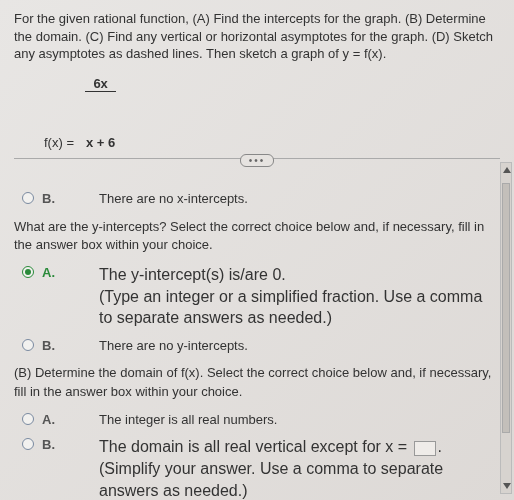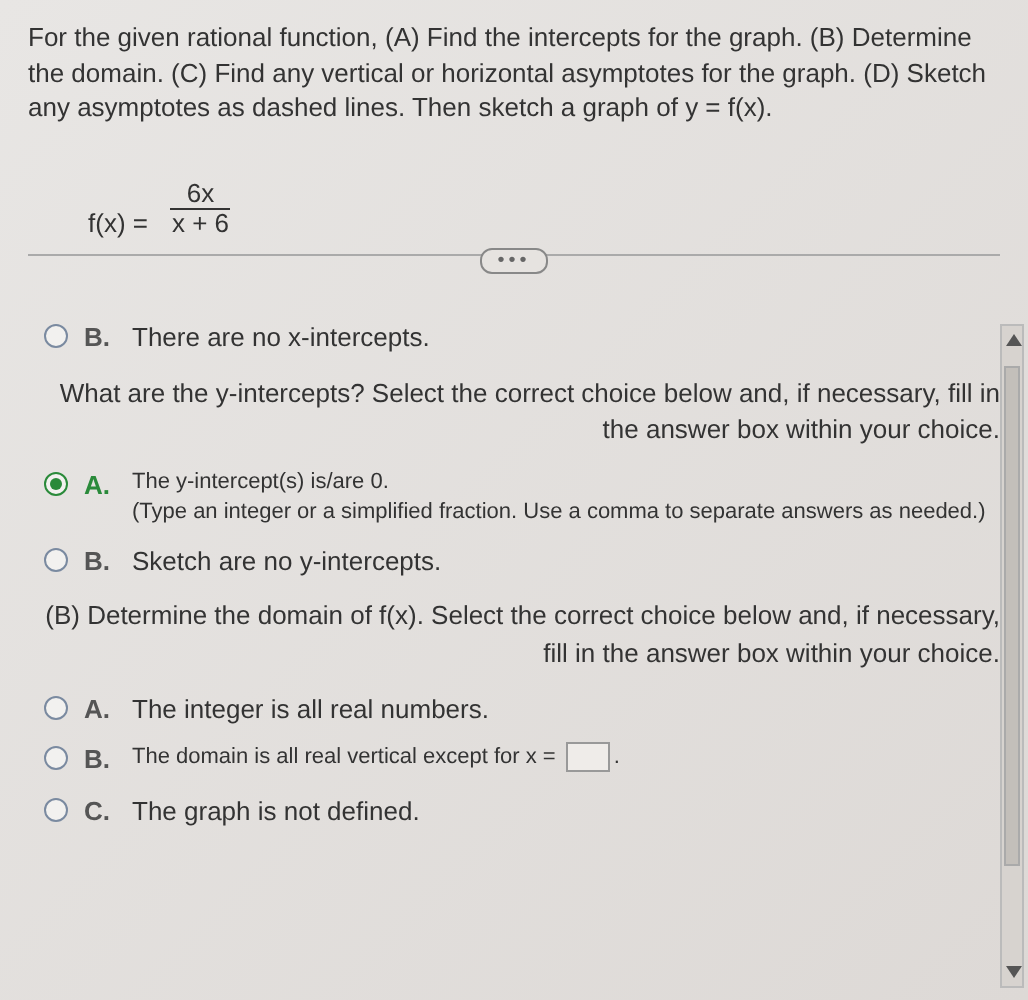--- a/index.html
+++ b/index.html
@@ -7,48 +7,48 @@
     width: 514px;
     height: 500px;
     font-family: Arial, Helvetica, sans-serif;
     font-size: 13px;
     color: #333;
     background: linear-gradient(135deg, #e8e6e4, #ddd9d6);
     padding: 10px 14px;
     overflow: hidden;
     position: relative;
   }
-  .problem-text { line-height: 1.35; margin-bottom: 27px; }
+  .problem-text { line-height: 1.35; margin-bottom: 14px; }
   .formula { margin: 8px 0 4px 30px; display: flex; align-items: flex-end; }
   .fx { margin-right: 4px; }
-  .frac { display: inline-flex; flex-direction: column; align-items: center; margin-left: 4px; }
+  .frac { display: inline-flex; flex-direction: column; align-items: center; margin-left: 4px; font-weight: bold; }
   .frac .num { padding: 0 8px; border-bottom: 1.2px solid #333; line-height: 1.1; }
-  .frac .den { padding: 0 4px; line-height: 1.1; }
+  .frac .den { padding: 0 4px; line-height: 1.1; margin-top: 44px; }
   .dots-sep { text-align: center; margin: 8px auto 10px; position: relative; }
   .dots-sep hr { border: none; border-top: 1px solid #aaa; margin: 6px 0; }
   .dots-box {
     display: inline-block; border: 1px solid #888; border-radius: 6px;
     padding: 0 8px; background: #e6e3e0; font-size: 10px; letter-spacing: 2px;
     position: relative; top: -13px; color:#666;
   }
   .choice-row { display: flex; align-items: flex-start; margin: 4px 0 8px 8px; line-height: 1.35; }
   .radio {
     width: 12px; height: 12px; border: 1.5px solid #7a8aa0; border-radius: 50%;
     margin-right: 8px; margin-top: 2px; flex: none; position: relative; background: #f2f1ef;
   }
   .radio.selected::after {
     content: ""; position: absolute; inset: 2px; background: #2a8a3a; border-radius: 50%;
   }
   .radio.selected { border-color: #2a8a3a; }
   .choice-label { font-weight: bold; margin-right: 8px; min-width: 16px; color: #555; }
   .choice-label.green { color: #2a8a3a; }
-  .choice-body { flex: 1; }
-  .subtext { font-size: 11px; line-height: 1.35; }
+  .choice-body { flex: 1; margin-left: 33px; }
+  .subtext { font-size: 16px; line-height: 1.35; }
   .answer-val { font-weight: normal; }
-  .question-block { margin: 10px 0; line-height: 1.4; text-align: right; }
+  .question-block { margin: 10px 0; line-height: 1.4; }
   .input-slot {
     display: inline-block; width: 22px; height: 15px; border: 1px solid #999;
     background: #efece9; vertical-align: middle; margin: 0 2px;
   }
   .scrollbar { position:absolute; right:2px; top:162px; bottom:6px; width:12px; background:#d7d3cf; border:1px solid #bbb; }
   .scrollbar .thumb { position:absolute; left:1px; right:1px; top:20px; height:250px; background:#c3bfba; border:1px solid #aaa; }
   .scrollbar .arr { position:absolute; left:2px; width:0;height:0;border-left:4px solid transparent;border-right:4px solid transparent;}
   .scrollbar .arr.up { top:4px; border-bottom:6px solid #555;}
   .scrollbar .arr.dn { bottom:4px; border-top:6px solid #555;}
 </style>
@@ -84,37 +84,38 @@
   <span class="choice-body subtext">
     <span>The y-intercept(s) is/are</span>
     <span class="answer-val">0</span><span>.</span><br>
     <span>(Type an integer or a simplified fraction. Use a comma to separate answers as needed.)</span>
   </span>
 </div>
 
 <div class="choice-row">
   <span class="radio"></span>
   <span class="choice-label">B.</span>
-  <span class="choice-body">Sketch are no y-intercepts.</span>
+  <span class="choice-body">There are no y-intercepts.</span>
 </div>
 
 <div class="question-block">(B) Determine the domain of f(x). Select the correct choice below and, if necessary, fill in the answer box within your choice.</div>
 
 <div class="choice-row">
   <span class="radio"></span>
   <span class="choice-label">A.</span>
   <span class="choice-body">The integer is all real numbers.</span>
 </div>
 
 <div class="choice-row">
   <span class="radio"></span>
   <span class="choice-label">B.</span>
   <span class="choice-body subtext">
     <span>The domain is all real vertical except for x =</span>
     <span class="input-slot"></span><span>.</span><br>
+    <span>(Simplify your answer. Use a comma to separate answers as needed.)</span>
   </span>
 </div>
 
 <div class="choice-row">
   <span class="radio"></span>
   <span class="choice-label">C.</span>
   <span class="choice-body">The graph is not defined.</span>
 </div>
 
 <div class="scrollbar">

